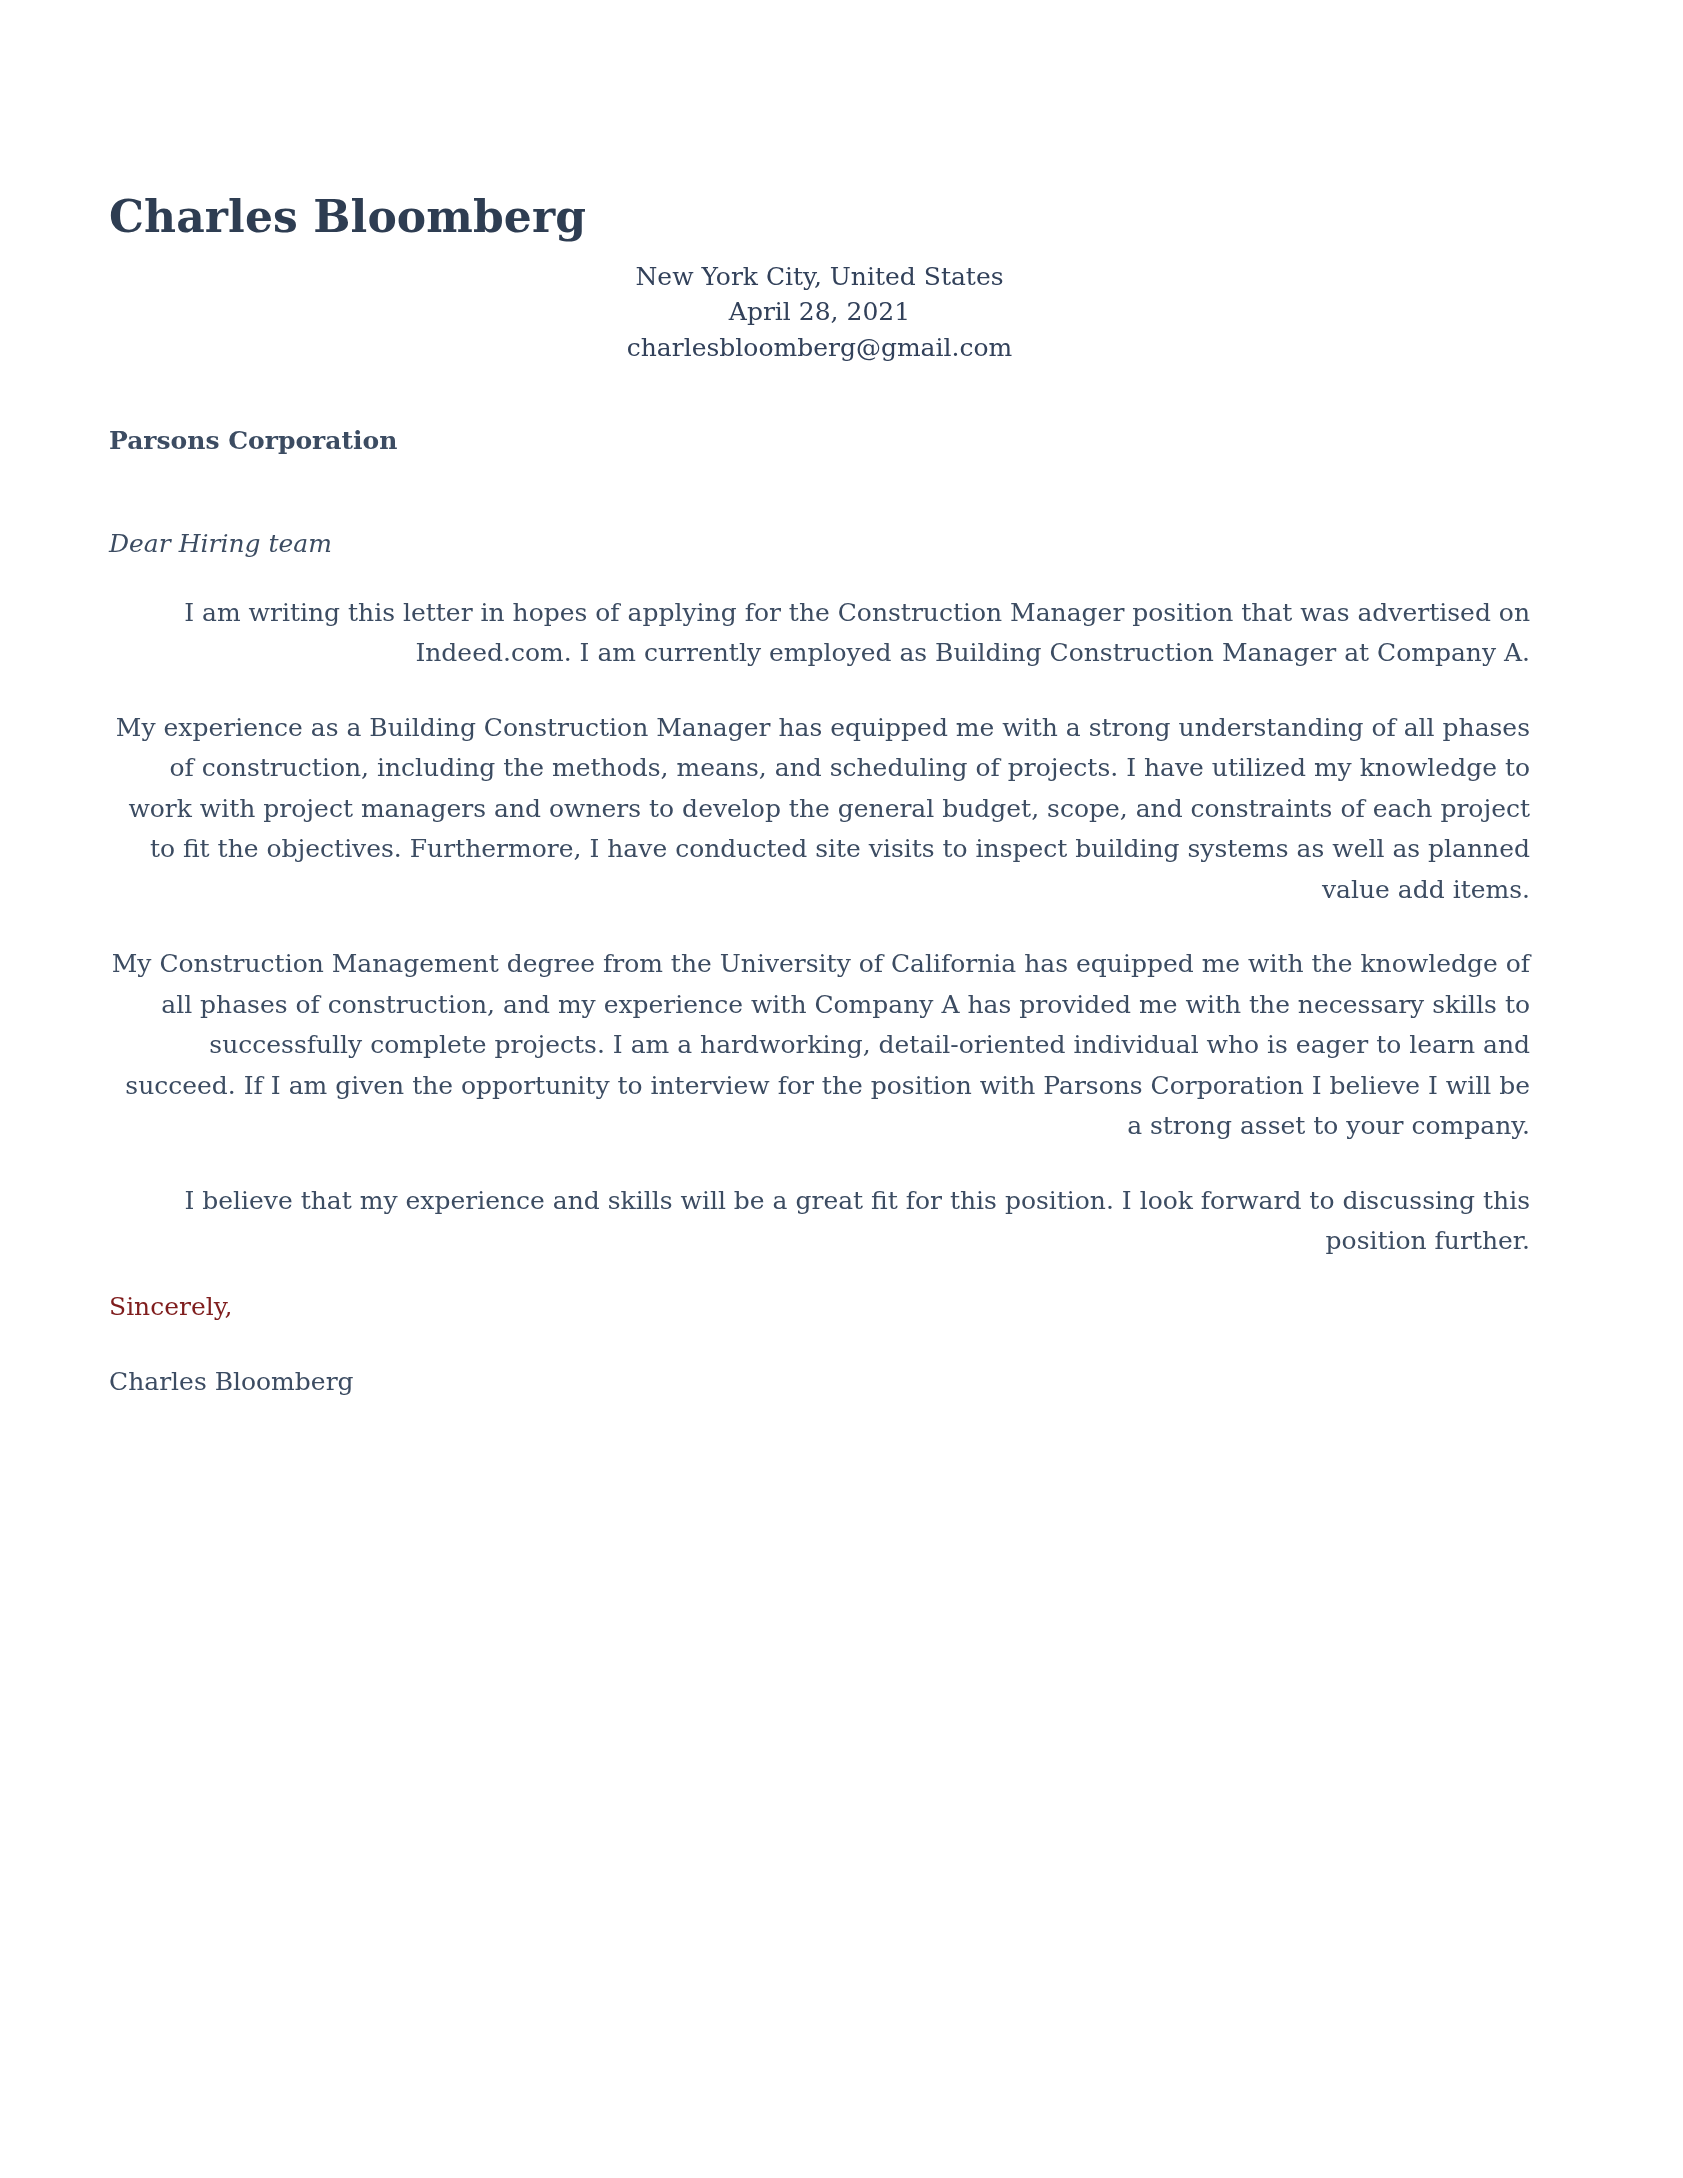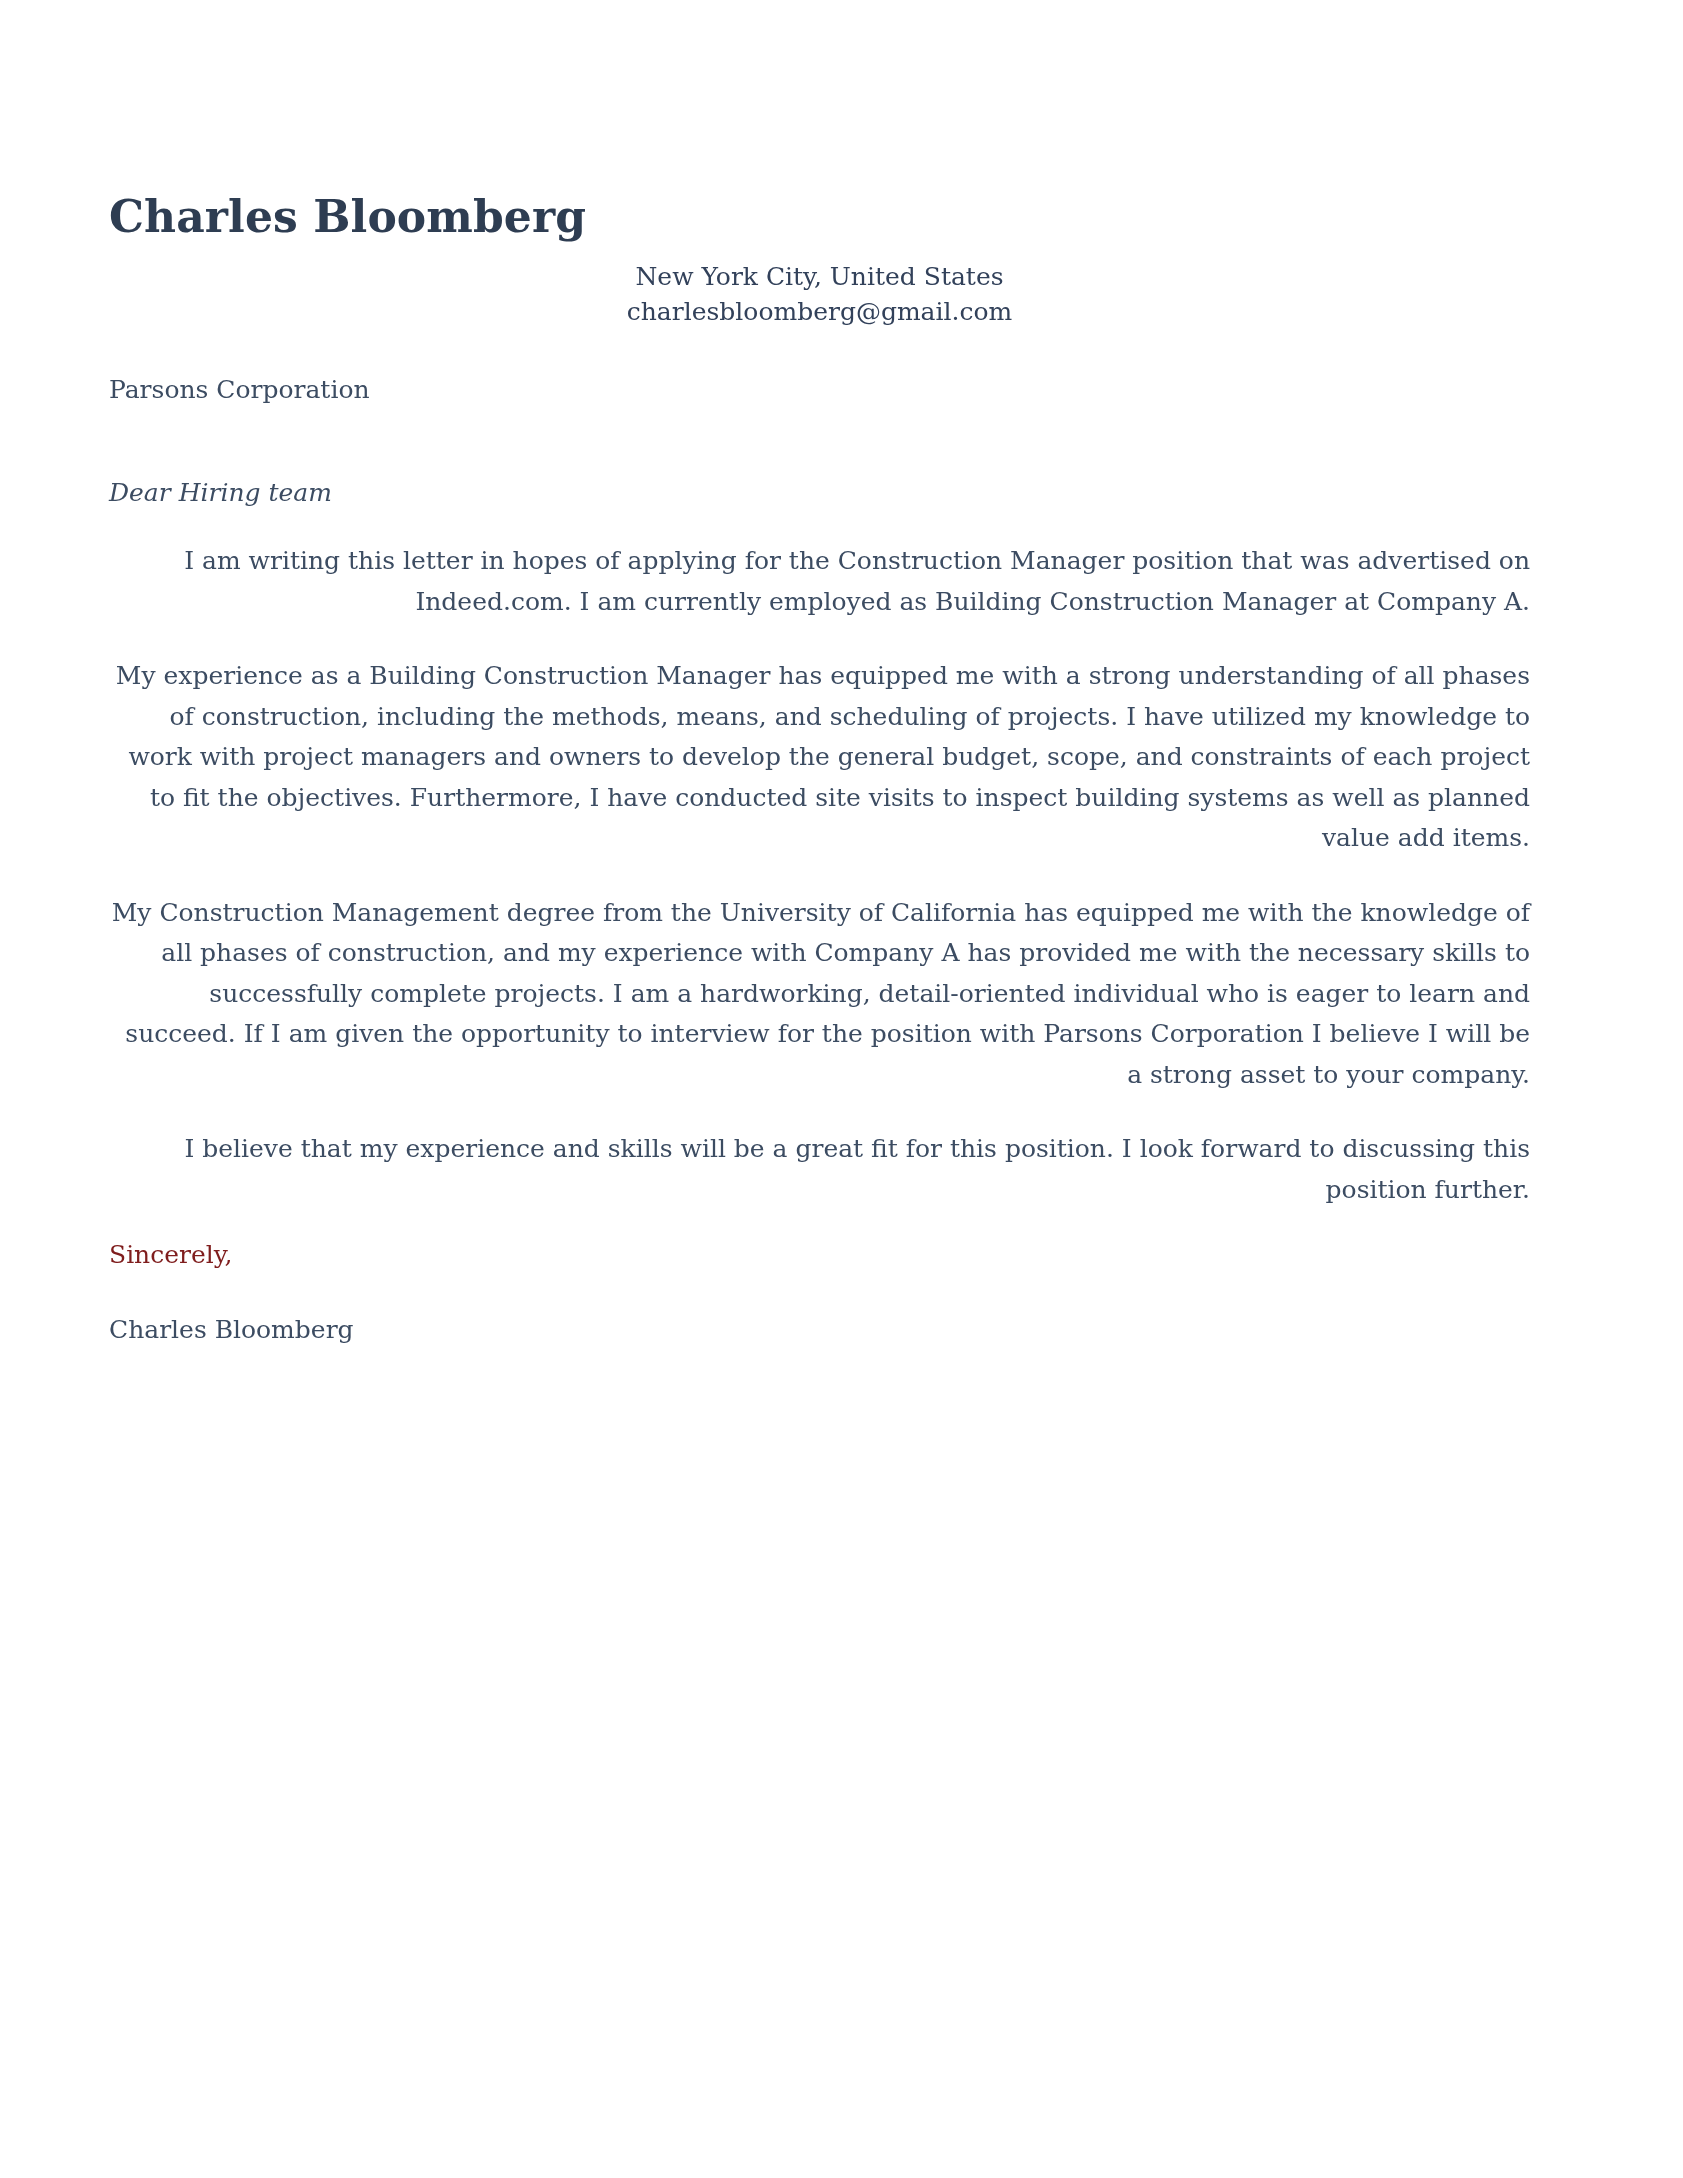--- a/index.html
+++ b/index.html
@@ -43,21 +43,22 @@
   }
   .contact-line {
     font-size: 25px;
     line-height: 1.42;
     color: #32415a;
     white-space: nowrap;
   }
 
   
   .recipient-block {
-    margin-top: 42px;
+    margin-top: 58px;
+    font-weight: bold;
   }
   .recipient-line {
     font-size: 25px;
     line-height: 1.45;
     color: #3c4c62;
   }
 
   .salutation {
     margin-top: 67px;
     font-size: 25px;
@@ -98,20 +99,21 @@
 </head>
 <body>
 
 <div class="page">
   <div class="letter">
 
     <h1 class="sender-name">Charles Bloomberg</h1>
 
     <div class="contact-block">
       <div class="contact-line">New York City, United States</div>
+      <div class="contact-line">April 28, 2021</div>
       <div class="contact-line">charlesbloomberg@gmail.com</div>
     </div>
 
     <div class="recipient-block">
       <div class="recipient-line">Parsons Corporation</div>
     </div>
 
     <div class="salutation">Dear Hiring team</div>
 
     <div class="body-block">

